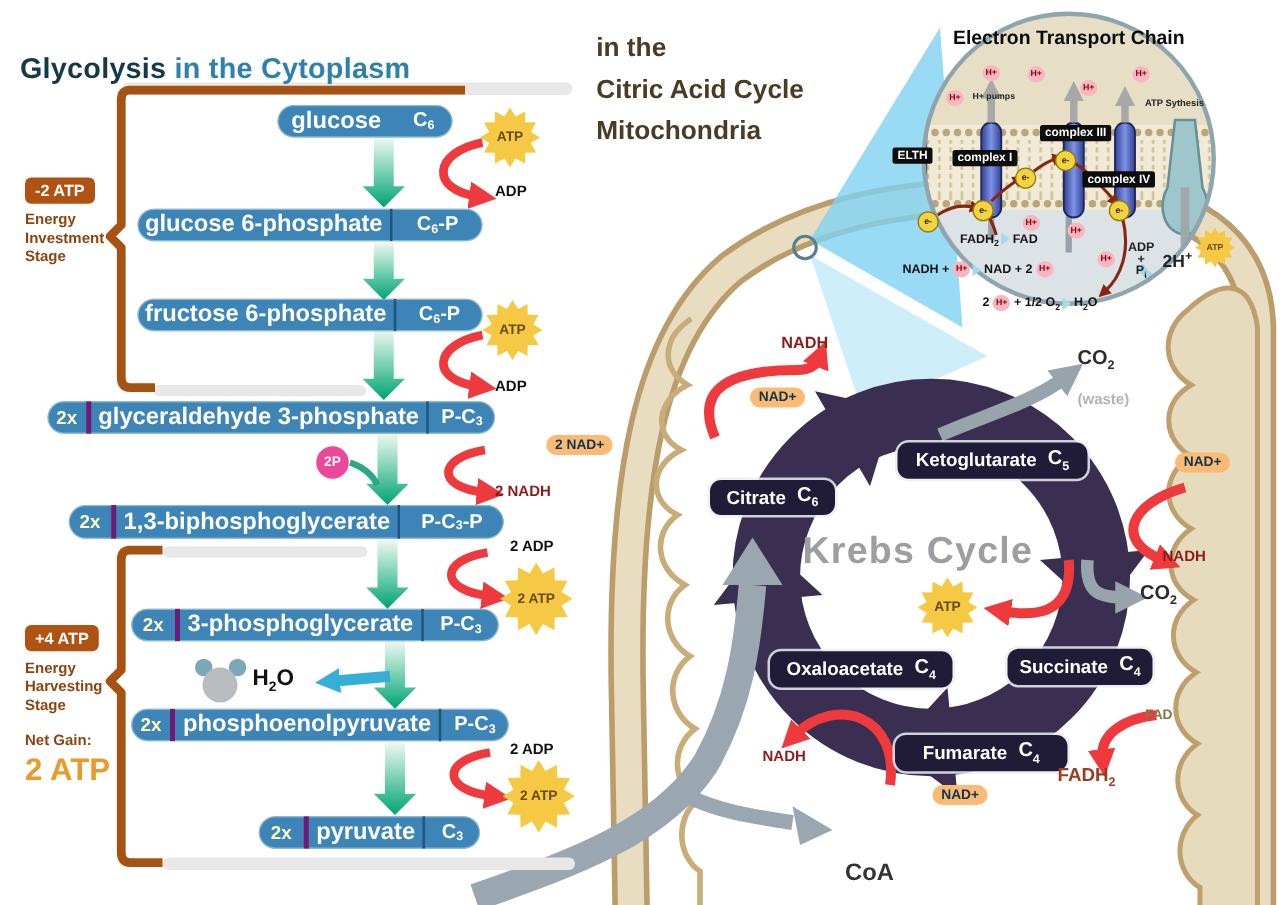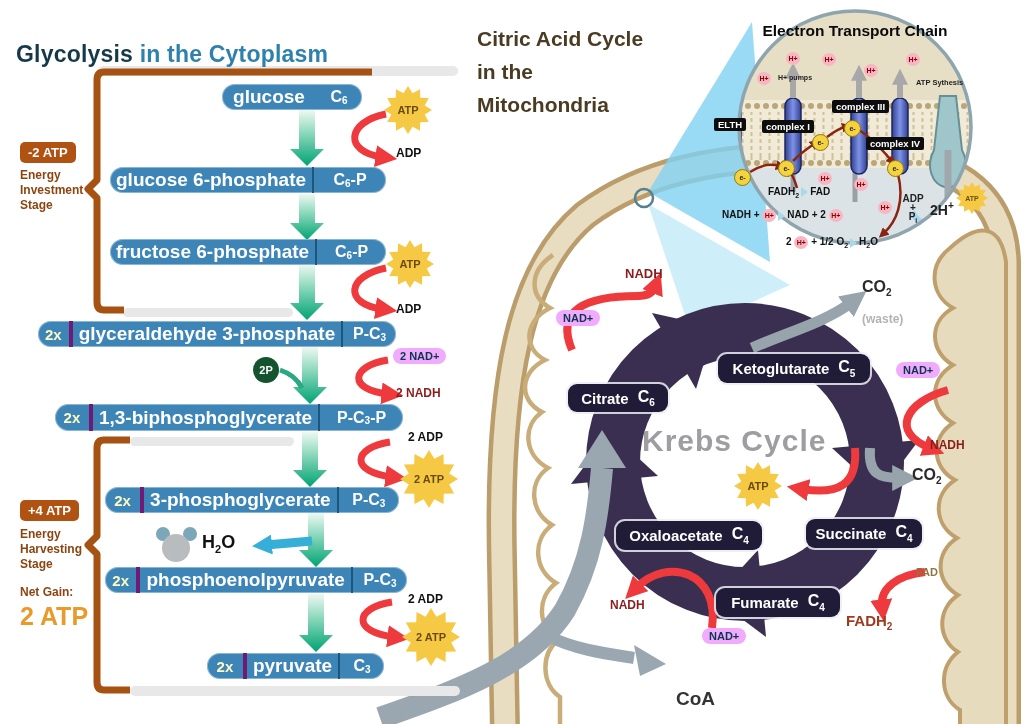--- a/index.html
+++ b/index.html
@@ -28,22 +28,22 @@
   .netlabel{color:#8c4510;font-weight:bold;font-size:12px;}
   .netvalue{color:#e89b2a;font-weight:bold;font-size:25px;}
 
   
   .star{display:flex;align-items:center;justify-content:center;background:#f6c945;color:#6b4a10;font-weight:bold;
         clip-path:polygon(100% 50%,84.8% 59.3%,93.3% 75%,75.5% 75.5%,75% 93.3%,59.3% 84.8%,50% 100%,40.7% 84.8%,25% 93.3%,24.5% 75.5%,6.7% 75%,15.2% 59.3%,0% 50%,15.2% 40.7%,6.7% 25%,24.5% 24.5%,25% 6.7%,40.7% 15.2%,50% 0%,59.3% 15.2%,75% 6.7%,75.5% 24.5%,93.3% 25%,84.8% 40.7%);}
 
   
   .blk{color:#111;font-weight:bold;font-size:12px;}
   .dred{color:#8b1c1c;font-weight:bold;font-size:12px;}
-  .cyanpill{background:#f0abfc;color:#0b3550;font-weight:bold;font-size:11px;border-radius:10px;padding:2px 7px;white-space:nowrap;}
-  .p2circ{width:26px;height:26px;border-radius:50%;background:#14532d;color:#fff;font-weight:bold;font-size:11px;display:flex;align-items:center;justify-content:center;}
+  .cyanpill{background:#fdba74;color:#0b3550;font-weight:bold;font-size:11px;border-radius:10px;padding:2px 7px;white-space:nowrap;margin-left:44px;}
+  .p2circ{width:26px;height:26px;border-radius:50%;background:#ec4899;color:#fff;font-weight:bold;font-size:11px;display:flex;align-items:center;justify-content:center;}
 
   
   .kpill{display:flex;align-items:center;justify-content:center;background:#201c38;color:#fff;font-weight:bold;font-size:15px;
          border-radius:9px;box-shadow:0 0 0 2px rgba(235,237,245,.85);white-space:nowrap;}
   .kpill .kf{margin-left:9px;font-size:16px;}
   .kpill sub{font-size:10px;margin-top:5px;}
   .krebs-label{color:#9e9ea2;font-weight:bold;font-size:30px;letter-spacing:1px;}
   .co2{color:#2b2b2b;font-weight:bold;font-size:16px;}
   .co2 sub{font-size:10px;}
   .waste{color:#b3b3b3;font-weight:bold;font-size:12px;}
@@ -222,22 +222,22 @@
     <circle cx="190" cy="534" r="7" fill="#7ba7b8"></circle>
     <circle cx="176" cy="548" r="14" fill="#b9bcbe"></circle>
     <path d="M 312 541 L 266 545" stroke="#35aed8" stroke-width="9" fill="none" marker-end="url(#mblue)"></path>
   </g>
 </svg>
 
 <div class="abs title-left">
   <span class="t1">Glycolysis</span><span class="t2"> in the Cytoplasm</span>
 </div>
 <div class="abs title-right">
+  <div>in the</div>
   <div>Citric Acid Cycle</div>
-  <div>in the</div>
   <div>Mitochondria</div>
 </div>
 
 <div class="abs badge" style="left:20px;top:142px;">-2 ATP</div>
 <div class="abs stagetxt" style="left:20px;top:168px;">
   <div>Energy</div>
       <div>Investment</div>
       <div>Stage</div>
 </div>
 <div class="abs badge" style="left:20px;top:500px;">+4 ATP</div>
@@ -339,21 +339,21 @@
       <span class="kf"><span>C</span><sub>6</sub></span>
 </div>
 <div class="abs kpill" style="left:718px;top:354px;width:152px;height:29px;">
   <span>Ketoglutarate</span>
       <span class="kf"><span>C</span><sub>5</sub></span>
 </div>
 <div class="abs kpill" style="left:806px;top:519px;width:116px;height:29px;">
   <span>Succinate</span>
       <span class="kf"><span>C</span><sub>4</sub></span>
 </div>
-<div class="abs kpill" style="left:716px;top:588px;width:124px;height:29px;">
+<div class="abs kpill" style="left:716px;top:588px;width:138px;height:29px;">
   <span>Fumarate</span>
       <span class="kf"><span>C</span><sub>4</sub></span>
 </div>
 <div class="abs kpill" style="left:616px;top:521px;width:146px;height:29px;">
   <span>Oxaloacetate</span>
       <span class="kf"><span>C</span><sub>4</sub></span>
 </div>
 
 <div class="abs cyanpill" style="left:556px;top:310px;">NAD+</div>
 <div class="abs dred" style="left:625px;top:266px;font-size:13px;">NADH</div>

